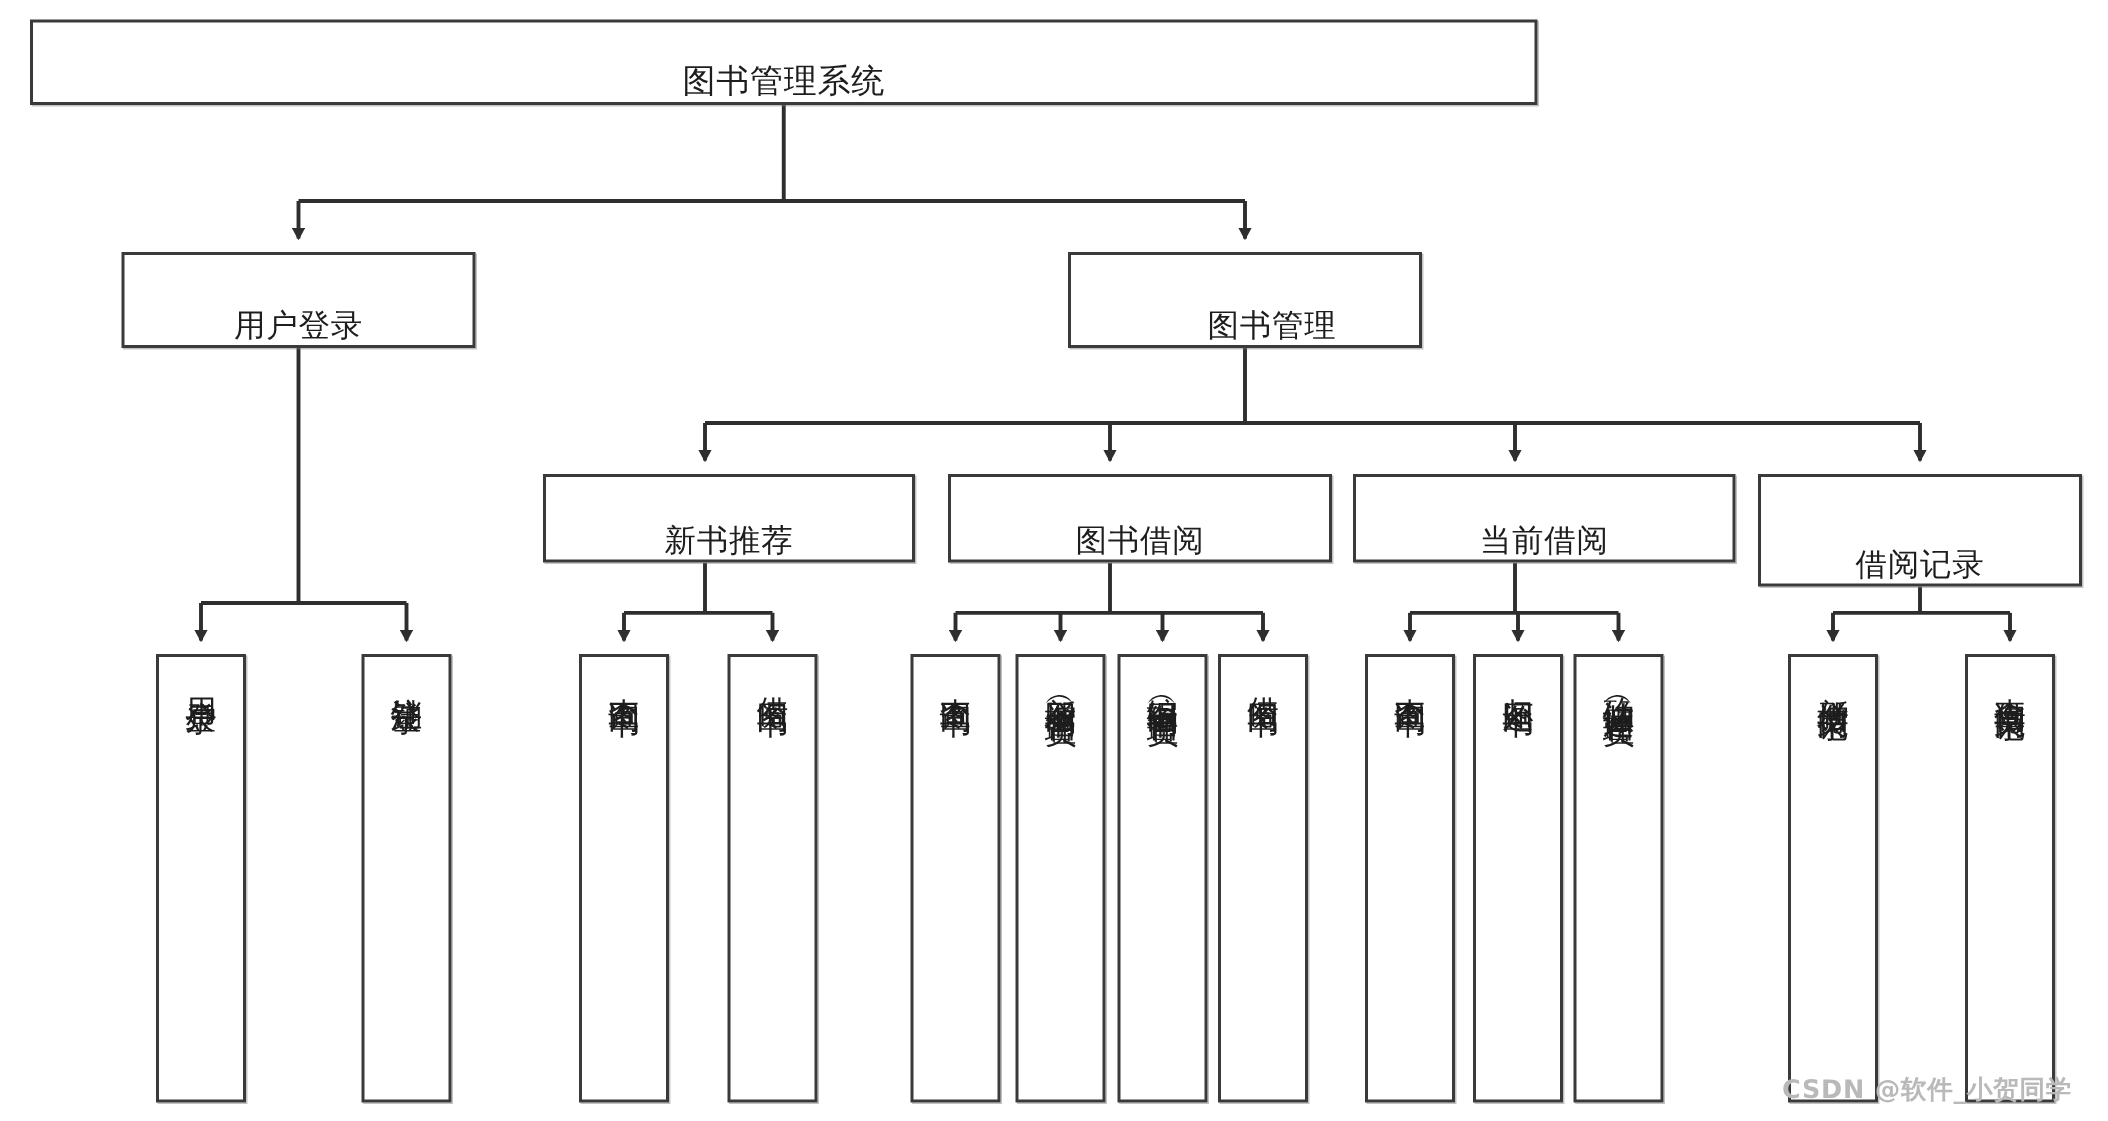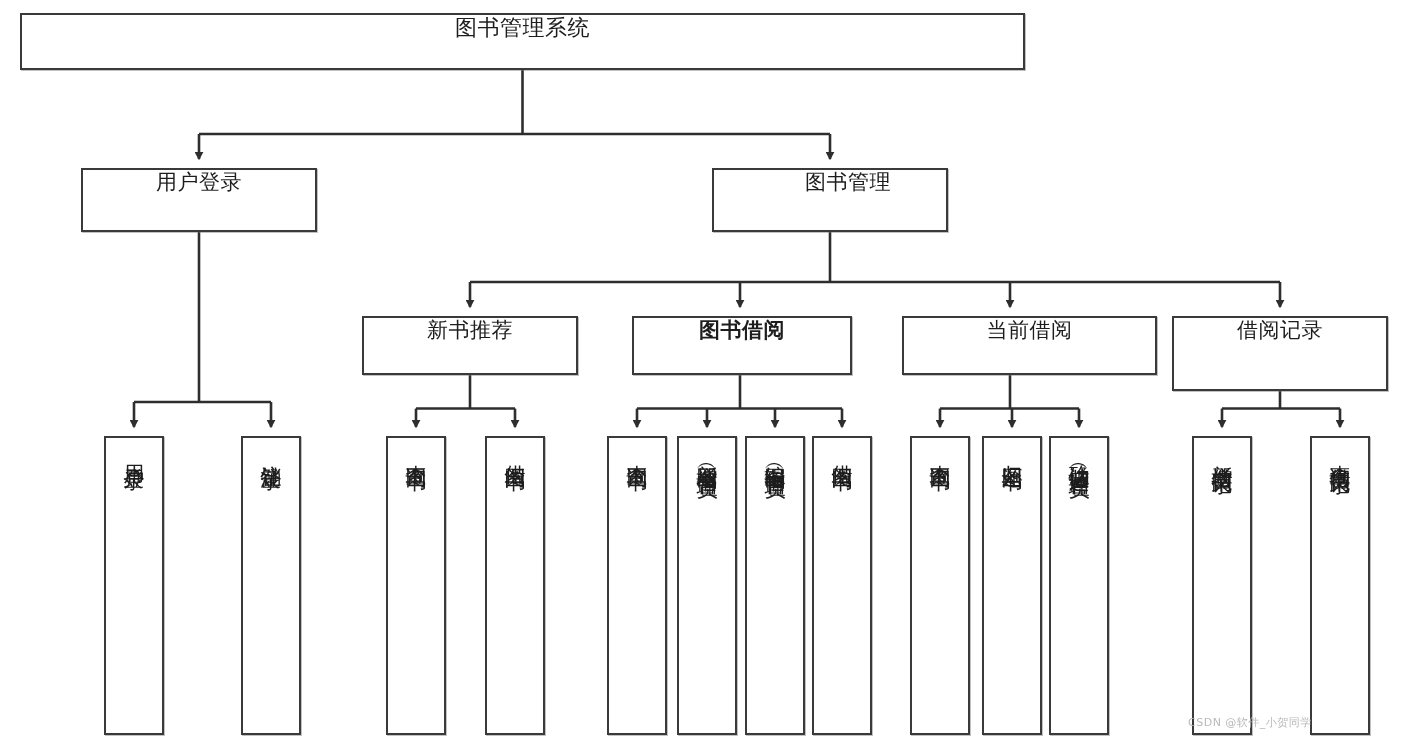--- a/index.html
+++ b/index.html
@@ -24,21 +24,21 @@
     width: 1405px;
     height: 747px;
     pointer-events: none;
   }
   .node {
     position: absolute;
     box-sizing: border-box;
     border: 2px solid #3a3a3a;
     background: #ffffff;
     display: flex;
-    align-items: flex-start;
+    align-items: flex-end;
     justify-content: center;
     box-shadow: 1px 1px 0 rgba(120,120,120,0.45);
   }
   .node .label {
     color: #1d1d1d;
     font-size: 21px;
     line-height: 1.18;
     letter-spacing: 0.5px;
     white-space: nowrap;
   }
@@ -52,24 +52,25 @@
     writing-mode: vertical-rl;
     text-orientation: upright;
     font-size: 21px;
     line-height: 1.05;
     letter-spacing: 2px;
     white-space: nowrap;
   }
   .watermark {
     position: absolute;
     color: #b9b9b9;
-    font-size: 11px;
+    font-size: 17px;
     letter-spacing: 0.5px;
     white-space: nowrap;
     user-select: none;
+    font-weight: bold;
   }
 </style>
 </head>
 <body>
 
 <div id="canvas">
 
   <svg class="edges" viewBox="0 0 1405 747" xmlns="http://www.w3.org/2000/svg">
     <defs>
       <marker id="arrow" markerWidth="9" markerHeight="9" refX="7.2" refY="4.5" orient="auto" markerUnits="userSpaceOnUse">
@@ -116,24 +117,24 @@
   <div id="node-layer">
       <div class="node root" style="left: 20px; top: 13px; width: 1005px; height: 57px;">
         <span class="label">图书管理系统</span>
       </div>
       <div class="node" style="left: 81px; top: 168px; width: 236px; height: 64px;">
         <span class="label">用户登录</span>
       </div>
       <div class="node" style="left: 712px; top: 168px; width: 236px; height: 64px; padding-left: 36px;">
         <span class="label">图书管理</span>
       </div>
-      <div class="node" style="left: 362px; top: 316px; width: 216px; height: 59px;">
+      <div class="node" style="left: 362px; top: 316px; width: 248px; height: 59px;">
         <span class="label">新书推荐</span>
       </div>
-      <div class="node" style="left: 632px; top: 316px; width: 220px; height: 59px; font-weight: bold;">
+      <div class="node" style="left: 632px; top: 316px; width: 256px; height: 59px;">
         <span class="label">图书借阅</span>
       </div>
       <div class="node" style="left: 902px; top: 316px; width: 255px; height: 59px;">
         <span class="label">当前借阅</span>
       </div>
       <div class="node" style="left: 1172px; top: 316px; width: 216px; height: 75px;">
         <span class="label">借阅记录</span>
       </div>
       <div class="node leaf" style="left: 104px; top: 436px; width: 60px; height: 299px;">
         <span class="label">用户登录</span>

